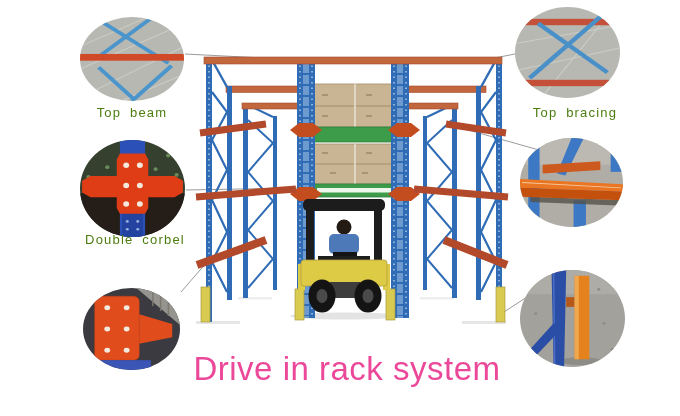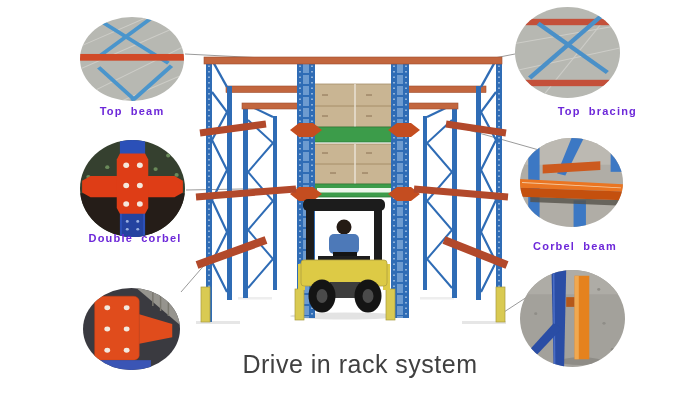--- a/index.html
+++ b/index.html
@@ -6,26 +6,26 @@
   .canvas{
     position:relative;width:680px;height:416px;background:#ffffff;overflow:hidden;
     font-family:"Liberation Sans", sans-serif;
   }
   .rack-svg{position:absolute;left:0;top:0;}
   .callout-photo{
     position:absolute;border-radius:50%;overflow:hidden;
   }
   .callout-photo svg{display:block;width:100%;height:100%;}
   .callout-label{
-    position:absolute;font-size:11px;color:#6d28d9;text-align:center;
-    letter-spacing:1.2px;word-spacing:4px;white-space:nowrap;font-weight:bold;
+    position:absolute;font-size:13px;color:#4d7c0f;text-align:center;
+    letter-spacing:1.2px;word-spacing:4px;white-space:nowrap;
   }
   .diagram-title{
-    position:absolute;left:190px;top:350px;width:340px;text-align:center;
-    font-size:25px;color:#404040;letter-spacing:0.5px;
+    position:absolute;left:177px;top:350px;width:340px;text-align:center;
+    font-size:33px;color:#ec4899;letter-spacing:0.5px;
   }
 </style>
 </head>
 <body>
 
 <div class="canvas">
 
   <svg class="rack-svg" width="680" height="416" viewBox="0 0 680 416">
 
     <g stroke="#8f8f8f" stroke-width="0.9">
@@ -245,38 +245,37 @@
           <line x1="25" y1="100" x2="95" y2="0"></line>
       </g>
       <rect x="0" y="13" width="100" height="7" fill="#c4503a"></rect>
       <rect x="0" y="80" width="100" height="7" fill="#c4503a"></rect>
       <g stroke="#4a90c8" stroke-width="4.5">
         <line x1="22" y1="18" x2="88" y2="72"></line>
           <line x1="82" y1="10" x2="14" y2="78"></line>
       </g>
     </svg>
   </div>
-  <div class="callout-label" style="left:513px;top:105px;width:124px;text-align:right;">Top bracing</div>
+  <div class="callout-label" style="left:513px;top:105px;width:124px;">Top bracing</div>
 
   <div class="callout-photo" style="left:520px;top:138px;width:103px;height:89px;">
     <svg viewBox="0 0 100 100" preserveAspectRatio="none">
       <rect width="100" height="100" fill="#b0ada6"></rect>
       <rect x="0" y="0" width="100" height="30" fill="#bcb9b2"></rect>
       <rect x="8" y="0" width="11" height="100" fill="#3c78c4"></rect>
       <rect x="88" y="0" width="12" height="38" fill="#3c78c4"></rect>
       <polygon points="50,0 62,0 44,42 36,40" fill="#3c78c4"></polygon>
       <polygon points="22,30 78,26 78,36 22,40" fill="#cc5a1e"></polygon>
       <rect x="52" y="70" width="12" height="30" fill="#3c78c4"></rect>
       <polygon points="10,66 100,70 100,76 10,72" fill="#55514a" opacity="0.8"></polygon>
       <polygon points="0,46 100,52 100,60 0,56" fill="#ea7522"></polygon>
       <polygon points="0,56 100,60 100,70 0,66" fill="#c4500e"></polygon>
       <line x1="2" y1="50" x2="98" y2="56" stroke="#f5c9a0" stroke-width="1"></line>
     </svg>
   </div>
-  <div class="callout-label" style="left:513px;top:240px;width:124px;">Corbel beam</div>
 
   <div class="callout-photo" style="left:520px;top:270px;width:105px;height:97px;">
     <svg viewBox="0 0 100 100" preserveAspectRatio="none">
       <rect width="100" height="100" fill="#a3a19b"></rect>
       <rect x="0" y="0" width="100" height="25" fill="#aeaca6"></rect>
       <g fill="#8f8d87">
           <circle cx="15" cy="45" r="1.5"></circle>
           <circle cx="80" cy="55" r="1.5"></circle>
           <circle cx="22" cy="75" r="1.5"></circle>
           <circle cx="88" cy="82" r="1.5"></circle>

